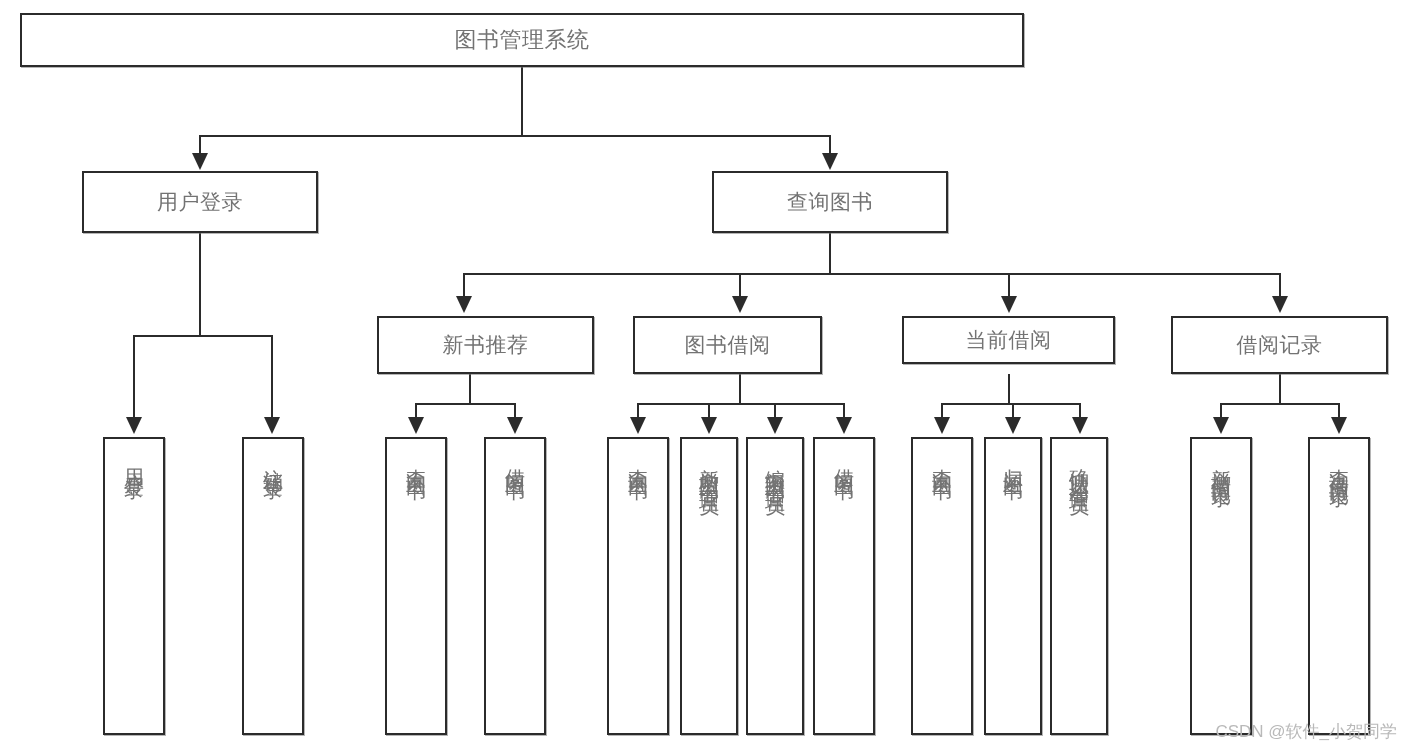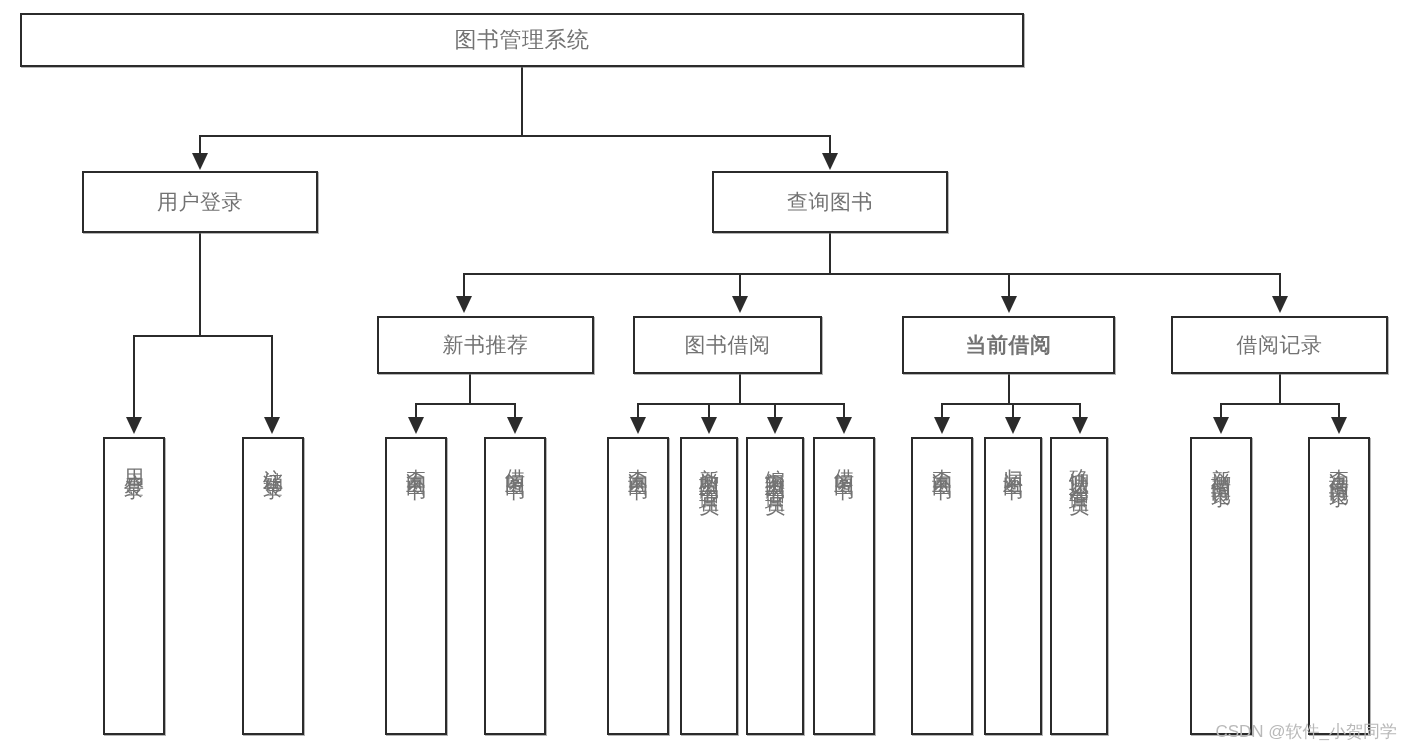--- a/index.html
+++ b/index.html
@@ -163,21 +163,21 @@
   <div class="node level2" style="left:712px; top:171px; width:236px; height:62px;">
     <span>查询图书</span>
   </div>
 
   <div class="node level3" style="left:361px; top:316px; width:217px; height:58px;margin-left:16px;">
     <span>新书推荐</span>
   </div>
   <div class="node level3" style="left:633px; top:316px; width:189px; height:58px;">
     <span>图书借阅</span>
   </div>
-  <div class="node level3" style="left:902px; top:316px; width:213px; height:58px;font-weight:bold;">
+  <div class="node level3" style="left:902px; top:316px; width:213px; height:48px;">
     <span>当前借阅</span>
   </div>
   <div class="node level3" style="left:1171px; top:316px; width:217px; height:58px;">
     <span>借阅记录</span>
   </div>
 
   <div class="node leaf" style="left:103px; top:437px; width:62px; height:298px;">
     <span class="vtext">用户登录</span>
   </div>
   <div class="node leaf" style="left:242px; top:437px; width:62px; height:298px;">

